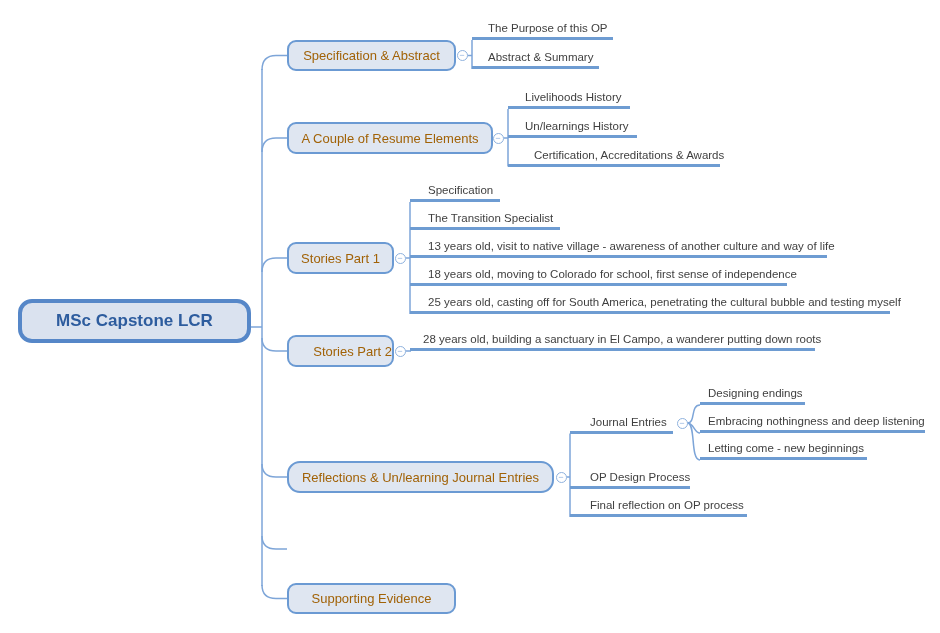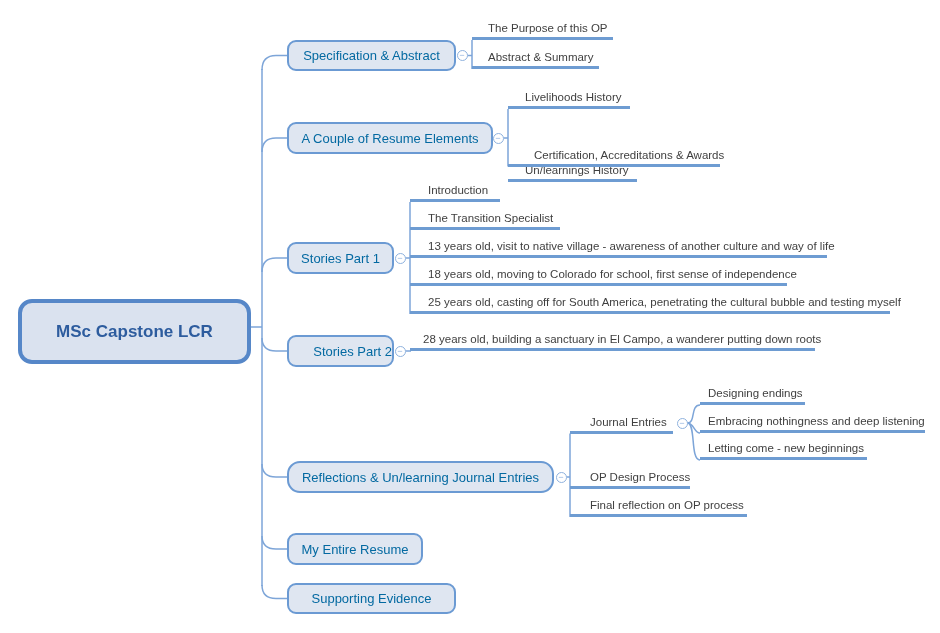--- a/index.html
+++ b/index.html
@@ -13,21 +13,21 @@
     position:absolute;box-sizing:border-box;
     border:4px solid #5687c8;background:#dae2ef;border-radius:14px;
     display:flex;align-items:center;justify-content:center;
     color:#2d5c9e;font-size:17px;font-weight:bold;cursor:default;
   }
   
   .topic{
     position:absolute;box-sizing:border-box;
     border:2px solid #6b9ad3;background:#dfe6f1;border-radius:9px;
     display:flex;align-items:center;justify-content:center;
-    color:#0369a1;font-size:13px;cursor:default;white-space:nowrap;
+    color:#a16207;font-size:13px;cursor:default;white-space:nowrap;
   }
   
   .leaf{
     position:absolute;box-sizing:border-box;height:18px;
     border-bottom:3px solid #6e9cd2;
     display:flex;align-items:flex-end;
     color:#3f3f3f;font-size:11.5px;line-height:15px;white-space:nowrap;cursor:default;
   }
   .leaf span{display:block;padding-bottom:1px;}
   
@@ -70,41 +70,38 @@
 
       <path d="M 566.5,477 L 570,477"></path>
       <path d="M 570,433.5 L 570,517"></path>
 
       <path d="M 687.5,423 C 696,423 690,405 700,405"></path>
       <path d="M 687.5,423 C 694,423 694,433 700,433"></path>
       <path d="M 687.5,423 C 696,423 690,460 700,460"></path>
     </g>
   </svg>
 
-  <div class="root-topic" style="left:18px;top:299px;width:233px;height:65px;">
+  <div class="root-topic" style="left:18px;top:299px;width:233px;height:44px;">
     <span>MSc Capstone LCR</span>
   </div>
 
   <div class="topic" style="left:287px;top:40px;width:169px;height:31px;">
     <span>Specification &amp; Abstract</span>
   </div>
   <div class="topic" style="left:287px;top:122px;width:206px;height:32px;text-align:right;">
     <span>A Couple of Resume Elements</span>
   </div>
   <div class="topic" style="left:287px;top:242px;width:107px;height:32px;">
     <span>Stories Part 1</span>
   </div>
   <div class="topic" style="left:287px;top:335px;width:107px;height:32px;justify-content:flex-end;">
     <span>Stories Part 2</span>
   </div>
   <div class="topic" style="left:287px;top:461px;width:267px;height:32px;border-radius:13px;">
     <span>Reflections &amp; Un/learning Journal Entries</span>
-  </div>
-  <div class="topic" style="left:287px;top:533px;width:136px;height:32px;">
-    <span>My Entire Resume</span>
   </div>
   <div class="topic" style="left:287px;top:583px;width:169px;height:31px;">
     <span>Supporting Evidence</span>
   </div>
 
   <div class="collapse" style="left:456.5px;top:50px;"><span>−</span></div>
   <div class="collapse" style="left:492.5px;top:132.5px;"><span>−</span></div>
   <div class="collapse" style="left:394.5px;top:252.5px;"><span>−</span></div>
   <div class="collapse" style="left:394.5px;top:345.5px;"><span>−</span></div>
   <div class="collapse" style="left:555.5px;top:471.5px;"><span>−</span></div>
@@ -113,29 +110,29 @@
   <div class="leaf" style="left:472px;top:22px;width:141px;">
     <span style="padding-left:16px;">The Purpose of this OP</span>
   </div>
   <div class="leaf" style="left:472px;top:51px;width:127px;">
     <span style="padding-left:16px;">Abstract &amp; Summary</span>
   </div>
 
   <div class="leaf" style="left:508px;top:91px;width:122px;">
     <span style="padding-left:17px;">Livelihoods History</span>
   </div>
-  <div class="leaf" style="left:508px;top:119.5px;width:129px;margin-top:44px;">
+  <div class="leaf" style="left:508px;top:119.5px;width:129px;">
     <span style="padding-left:17px;">Un/learnings History</span>
   </div>
   <div class="leaf" style="left:508px;top:148.5px;width:212px;">
     <span style="padding-left:26px;">Certification, Accreditations &amp; Awards</span>
   </div>
 
   <div class="leaf" style="left:410px;top:184px;width:90px;">
-    <span style="padding-left:18px;">Introduction</span>
+    <span style="padding-left:18px;">Specification</span>
   </div>
   <div class="leaf" style="left:410px;top:212px;width:150px;">
     <span style="padding-left:18px;">The Transition Specialist</span>
   </div>
   <div class="leaf" style="left:410px;top:240px;width:417px;">
     <span style="padding-left:18px;">13 years old, visit to native village - awareness of another culture and way of life</span>
   </div>
   <div class="leaf" style="left:410px;top:268px;width:377px;">
     <span style="padding-left:18px;">18 years old, moving to Colorado for school, first sense of independence</span>
   </div>

